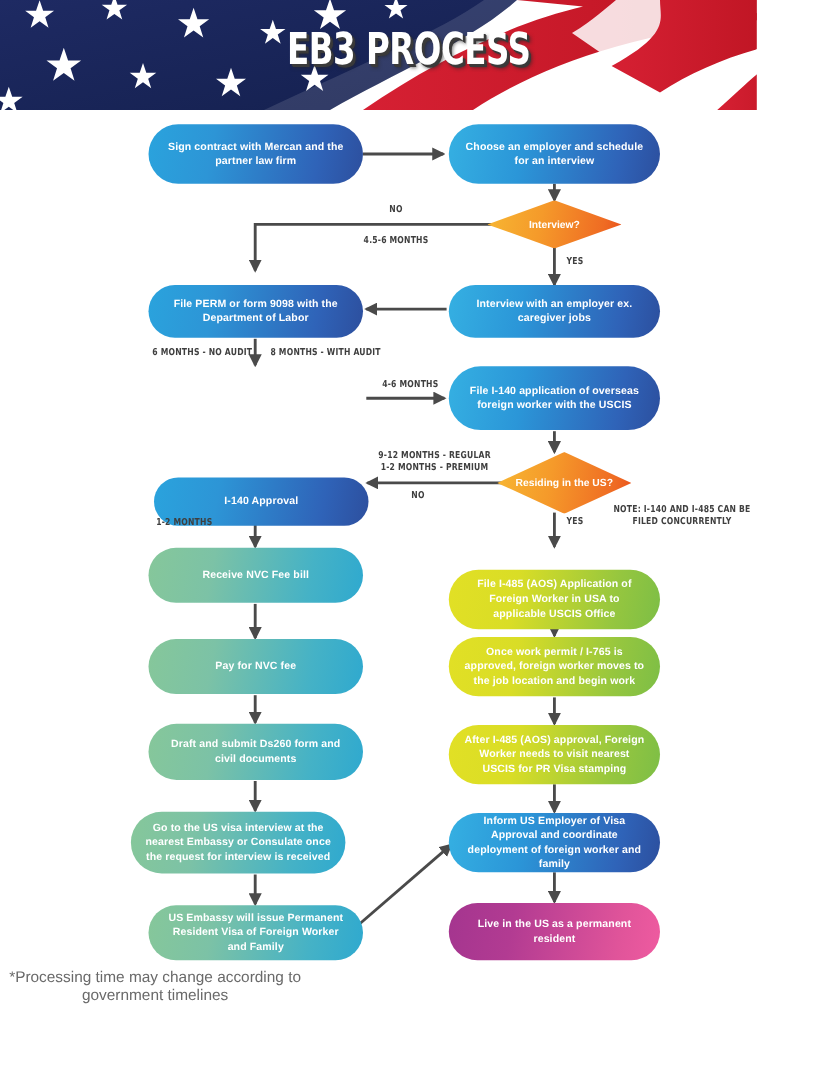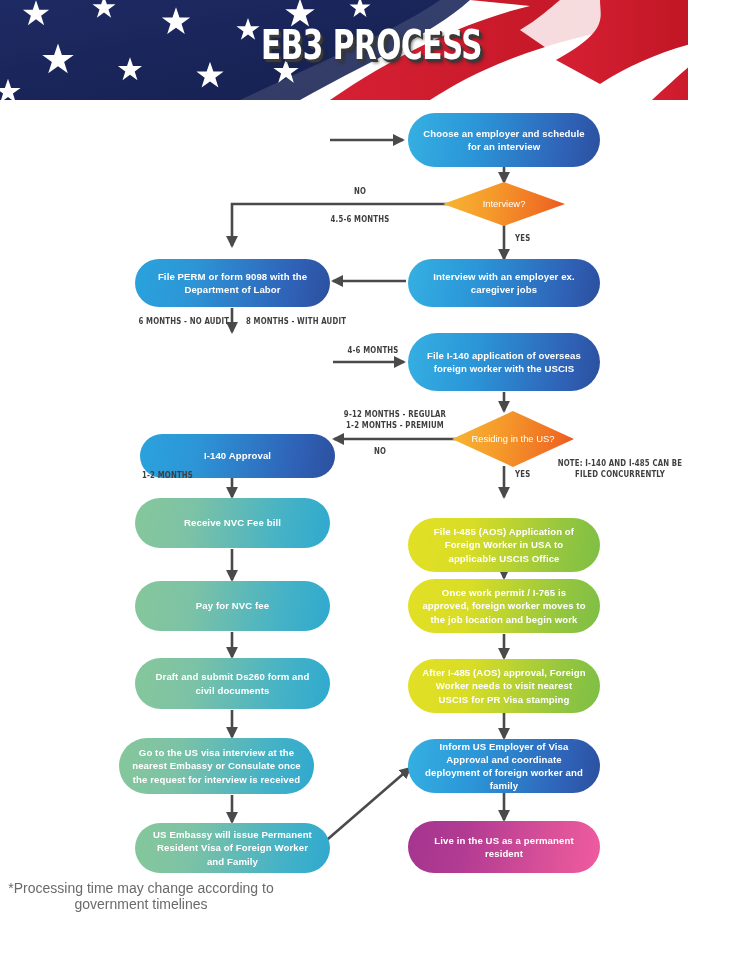--- a/index.html
+++ b/index.html
@@ -67,21 +67,21 @@
   .purple     { background: linear-gradient(100deg, #a4358f 0%, #b23b92 30%, #e0549a 80%, #ef5ba0 100%); }
 
   
   .diamond {
     position: absolute;
     display: flex;
     align-items: center;
     justify-content: center;
     text-align: center;
     color: #ffffff;
-    font-weight: 400;
+    font-weight: 700;
     font-size: 9.4px;
     line-height: 1.3;
     background: linear-gradient(100deg, #f7b733 0%, #f59a2a 40%, #ef6b23 85%, #e9501b 100%);
     clip-path: polygon(50% 0%, 100% 50%, 50% 100%, 0% 50%);
   }
 
   
   .lbl {
     position: absolute;
     font-family: "DejaVu Sans Condensed", "Liberation Sans Narrow", "Liberation Sans", sans-serif;
@@ -219,20 +219,23 @@
       <line x1="504" y1="793" x2="504" y2="820"></line>
 
       <line x1="321" y1="845" x2="410" y2="768"></line>
     </g>
 
     <g stroke="#4a4a4a" stroke-width="2.6" fill="none">
       <path d="M 456 204 L 232 204 L 232 246" marker-end="url(#ah)"></path>
     </g>
   </svg>
 
+  <div class="node blue" style="left:135px; top:113px; width:195px; height:54px;">
+    <span>Sign contract with Mercan and the partner law firm</span>
+  </div>
 
   <div class="node blue-light" style="left:408px; top:113px; width:192px; height:54px;">
     <span>Choose an employer and schedule for an interview</span>
   </div>
 
   <div class="diamond" style="left:443px; top:182px; width:122px; height:44px;">
     <span>Interview?</span>
   </div>
 
   <div class="node blue-light" style="left:408px; top:259px; width:192px; height:48px;">

